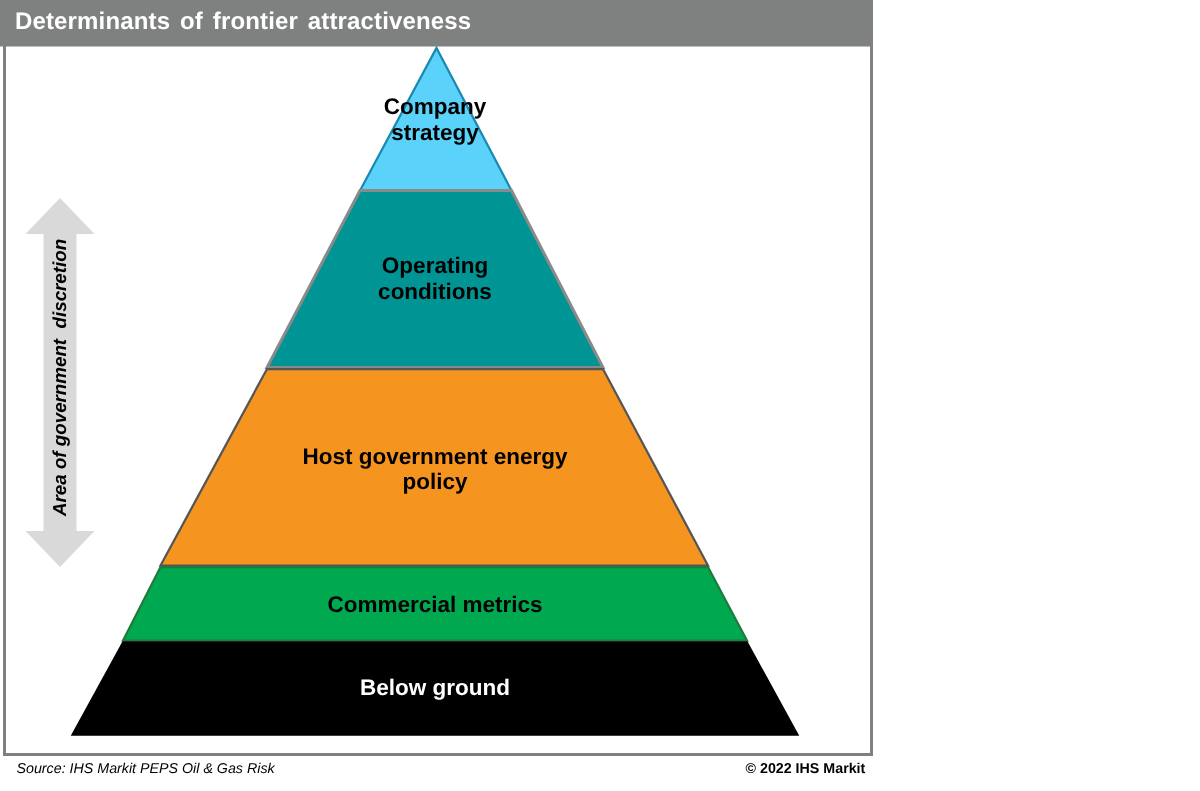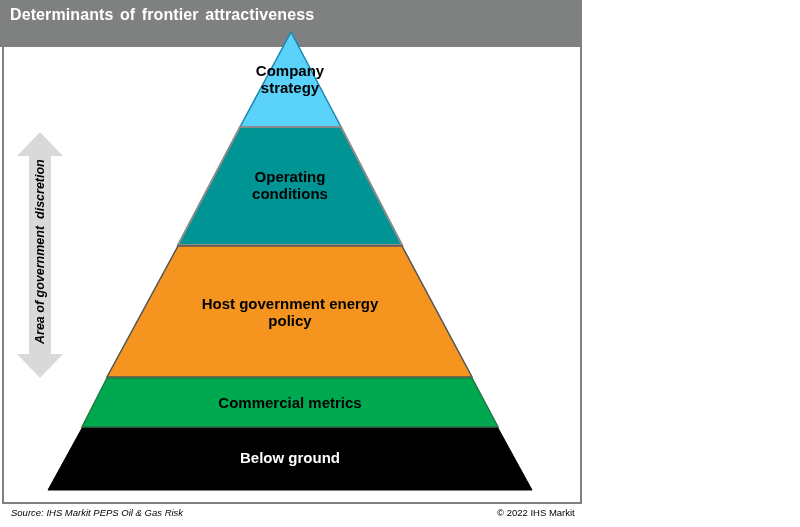--- a/index.html
+++ b/index.html
@@ -1,23 +1,23 @@
 <!DOCTYPE html>
 <html><head>
 <meta charset="utf-8">
 <style>
   html, body { margin: 0; padding: 0; background: #ffffff; }
   body { width: 800px; height: 527px; position: relative; overflow: hidden; font-family: "Liberation Sans", sans-serif; }
   .frame { position: absolute; left: 2px; top: 0; width: 580px; height: 504px; border: 2px solid #7f8180; border-top: none; box-sizing: border-box; background: #fff; }
-  .titlebar { position: absolute; left: 0; top: 0; width: 582px; height: 47px; background: #7f8180; }
+  .titlebar { position: absolute; left: 0; top: 0; width: 582px; height: 31px; background: #7f8180; }
   .title { position: absolute; left: 10px; top: 6px; color: #ffffff; font-weight: bold; font-size: 16px; letter-spacing: 0.1px; word-spacing: 2px; white-space: nowrap; }
   svg.diagram { position: absolute; left: 0; top: 0; }
   .footer { position: absolute; top: 507px; font-size: 9.5px; color: #000; white-space: nowrap; }
   .source { left: 11px; font-style: italic; }
-  .copyright { left: 497px; }
+  .copyright { left: 497px; font-weight: bold; }
   .lbl { font-family: "Liberation Sans", sans-serif; font-weight: bold; font-size: 15px; fill: #000; }
   .lbl-white { fill: #ffffff; }
   .arrow-lbl { font-family: "Liberation Sans", sans-serif; font-weight: bold; font-style: italic; font-size: 12.5px; fill: #000; }
 </style>
 </head>
 <body>
 
 <div class="frame"></div>
 <div class="titlebar">
   <span class="title">Determinants  of frontier  attractiveness</span>

